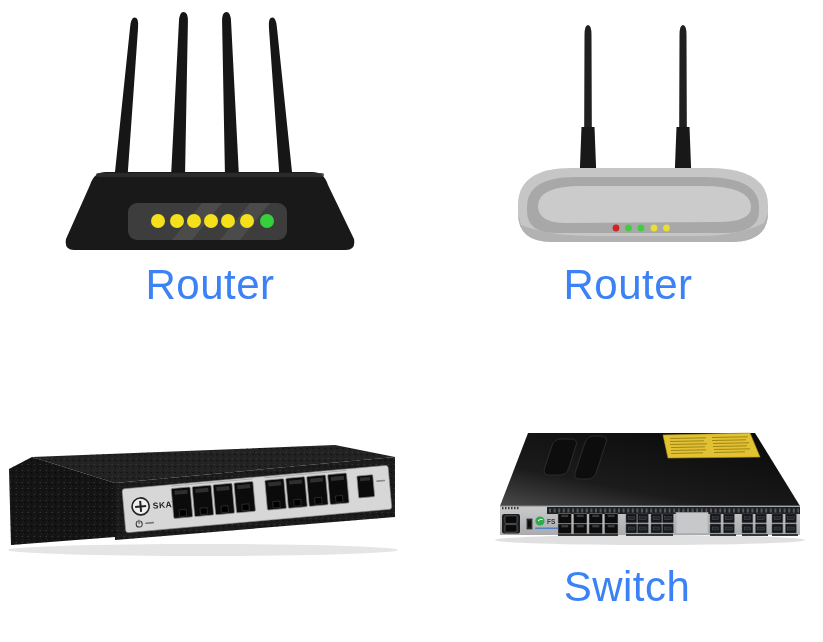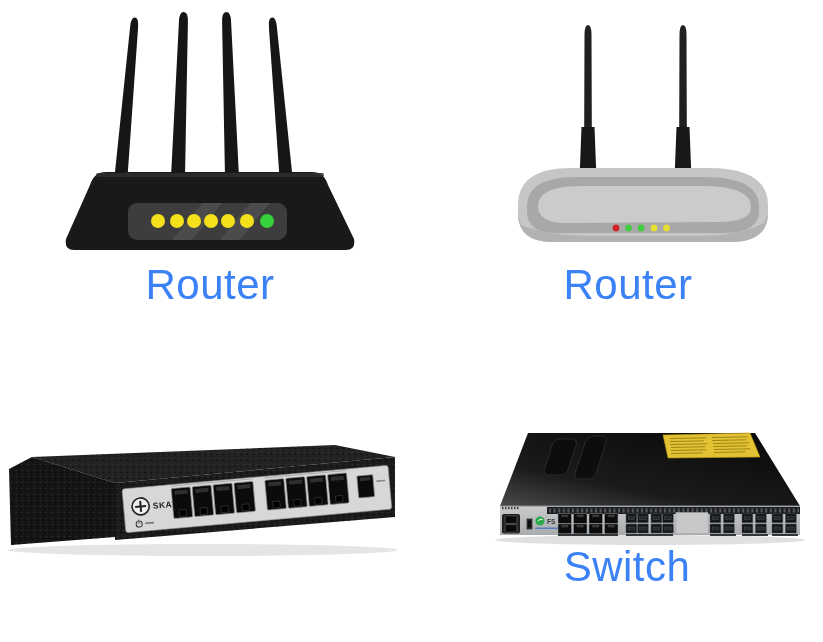--- a/index.html
+++ b/index.html
@@ -13,21 +13,21 @@
     position:absolute;text-align:center;font-size:42px;line-height:46px;
     color:#3b82f6;letter-spacing:0.5px;font-weight:400;
   }
   #router-fig{left:60px;top:5px;width:300px;height:250px;}
   #modem-fig{left:490px;top:5px;width:300px;height:245px;}
   #hub-fig{left:3px;top:433px;width:400px;height:125px;}
   #switch-fig{left:486px;top:421px;width:322px;height:130px;}
   #router-label{left:60px;top:262px;width:300px;}
   #modem-label{left:478px;top:262px;width:300px;}
   #hub-label{left:46px;top:566px;width:300px;}
-  #switch-label{left:477px;top:544px;width:300px;}
+  #switch-label{left:477px;top:564px;width:300px;}
 </style>
 </head>
 <body>
 
 <div id="canvas">
 
   <figure id="router-fig">
     <svg class="dev-svg" width="300" height="250" viewBox="0 0 300 250" xmlns="http://www.w3.org/2000/svg">
       <defs>
         <clipPath id="r-panel-clip">

